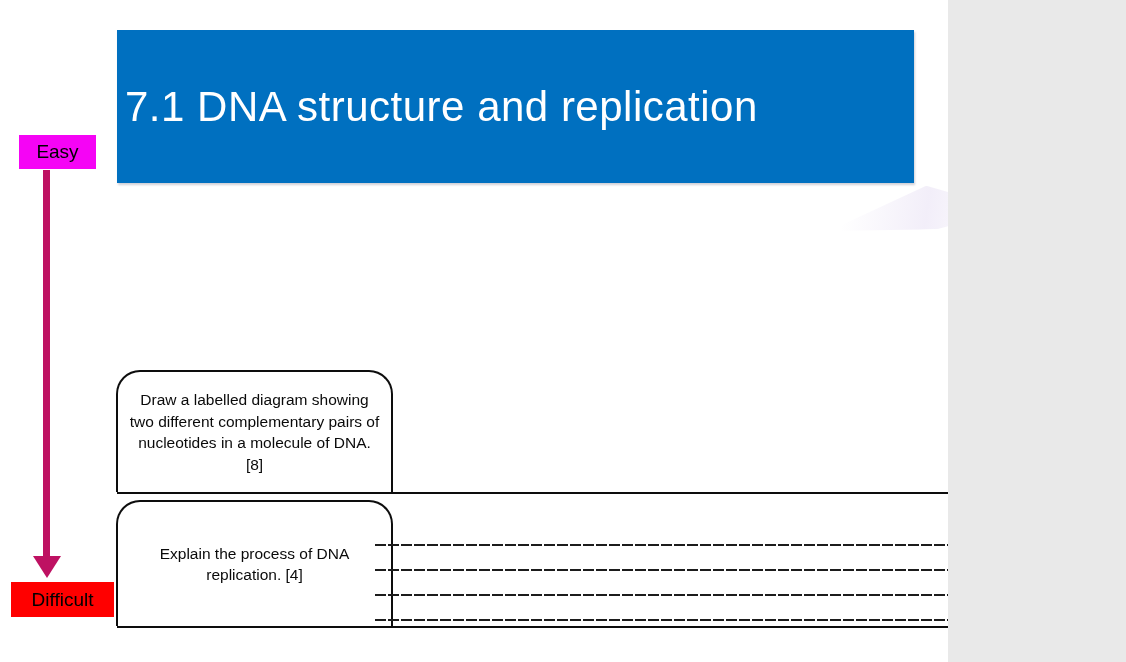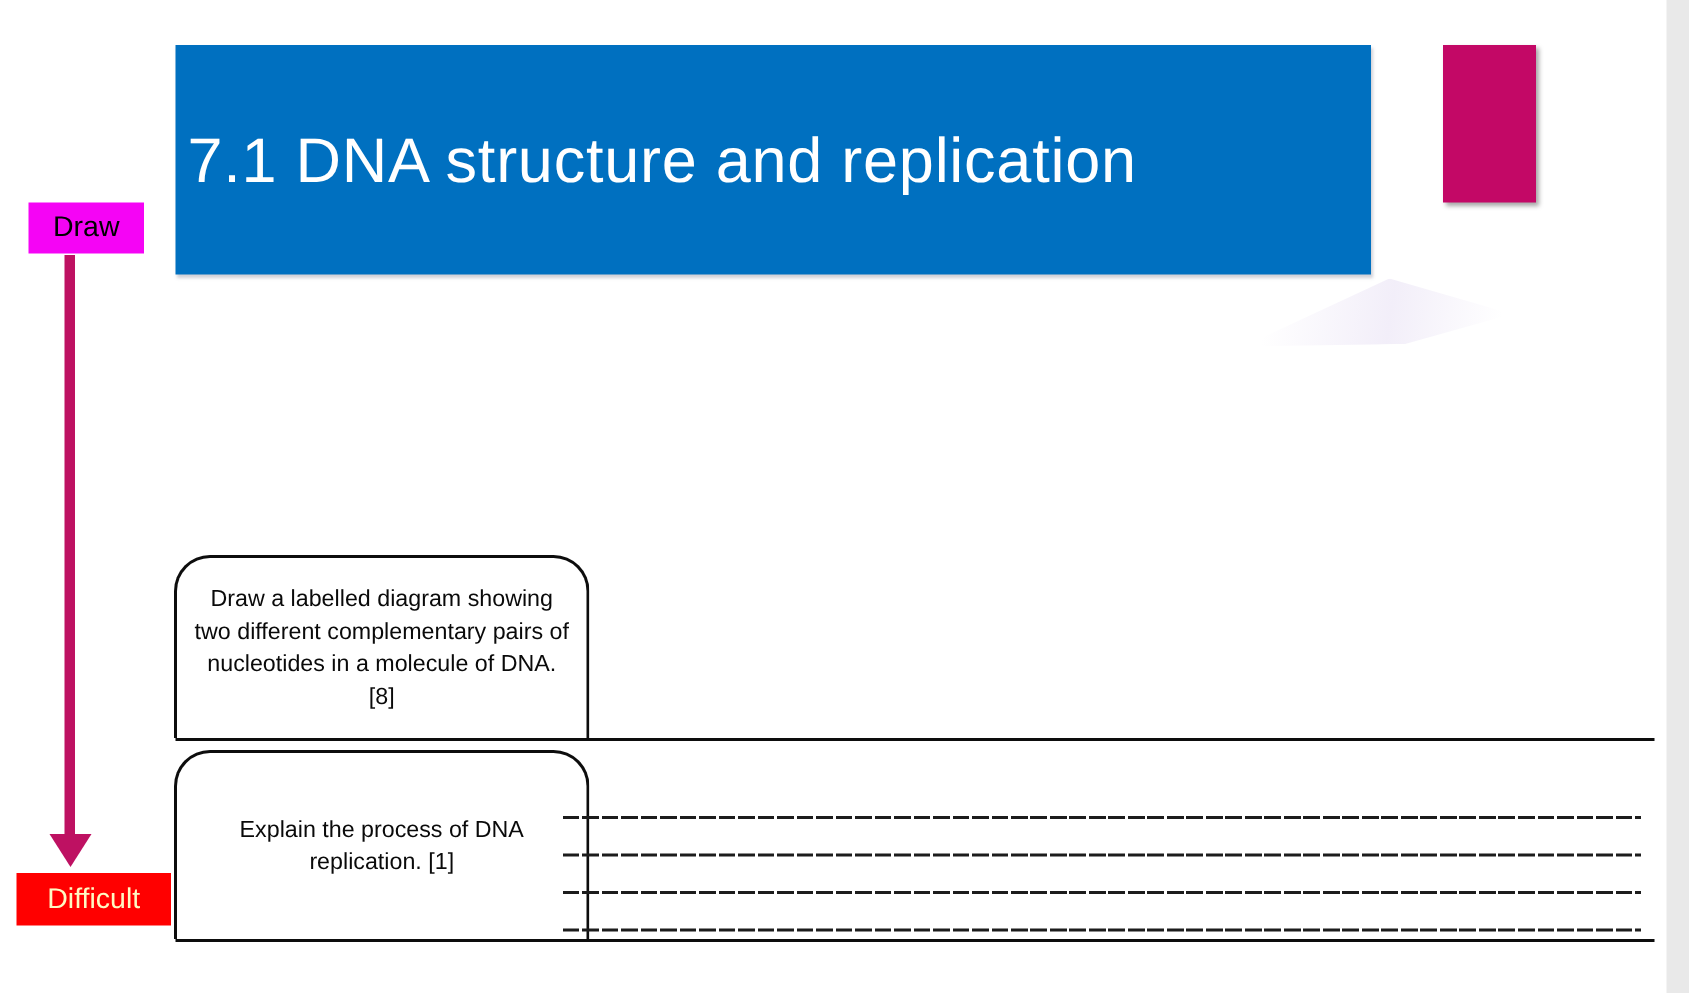--- a/index.html
+++ b/index.html
@@ -1,16 +1,16 @@
 <!DOCTYPE html>
 <html style="--banner-blue: #0070C0; --accent-pink: #C30866; --easy-magenta: #F504F5; --difficult-red: #FF0000; --arrow-pink: #BE1162;"><head>
 <meta charset="utf-8">
 <style>
   html,body{margin:0;padding:0;background:#e9e9e9;font-family:"Liberation Sans",sans-serif;}
-  .slide{position:relative;width:1111px;height:662px;background:#ffffff;overflow:hidden;}
+  .slide{position:relative;width:948px;height:662px;background:#ffffff;overflow:hidden;}
 
   
   .banner{position:absolute;left:117px;top:30px;width:797px;height:153px;
     background:var(--banner-blue,#0070C0);
     box-shadow:1px 2px 2px rgba(120,120,140,.35);
     display:flex;align-items:center;}
   .banner h1{margin:0;padding:0 0 0 8px;font-size:42px;font-weight:400;color:#ffffff;
     letter-spacing:.5px;white-space:nowrap;}
 
   
@@ -25,21 +25,21 @@
     opacity:.75;transform:rotate(-2deg);}
 
   
   .easy-box{position:absolute;left:19px;top:135px;width:77px;height:34px;
     background:var(--easy-magenta,#F504F5);
     display:flex;align-items:center;justify-content:center;
     font-size:19px;color:#000;}
   .difficult-box{position:absolute;left:11px;top:582px;width:103px;height:35px;
     background:var(--difficult-red,#FF0000);
     display:flex;align-items:center;justify-content:center;
-    font-size:19px;color:#fef9c3;}
+    font-size:19px;color:#000000;}
   .arrow-shaft{position:absolute;left:43px;top:170px;width:7px;height:386px;
     background:var(--arrow-pink,#BE1162);}
   .arrow-head{position:absolute;left:33px;top:556px;width:0;height:0;
     border-left:14px solid transparent;border-right:14px solid transparent;
     border-top:22px solid var(--arrow-pink,#BE1162);}
 
   
   .qrow{position:absolute;left:117px;width:986px;border-bottom:2px solid #0d0d0d;}
   .qrow.r1{top:237px;height:125px;}
   .qrow.r2{top:370px;height:122px;}
@@ -63,36 +63,36 @@
 <div class="slide">
 
   <div class="banner">
     <h1>7.1 DNA structure and replication</h1>
   </div>
 
   <div class="accent-rect"></div>
 
   <div class="swoosh"></div>
 
-  <div class="easy-box">Draw</div>
+  <div class="easy-box">Easy</div>
   <div class="arrow-shaft"></div>
   <div class="arrow-head"></div>
   <div class="difficult-box">Difficult</div>
 
 
   <div class="qrow r2">
     <div class="qbox">
       <div class="qtext">Draw a labelled diagram showing two different complementary pairs of nucleotides in a molecule of DNA. [8]</div>
     </div>
     <div class="answer-lines"></div>
   </div>
 
   <div class="qrow r3">
     <div class="qbox">
-      <div class="qtext">Explain the process of DNA replication. [1]</div>
+      <div class="qtext">Explain the process of DNA replication. [4]</div>
     </div>
     <div class="answer-lines">
         <div class="answer-line"></div>
         <div class="answer-line"></div>
         <div class="answer-line"></div>
         <div class="answer-line"></div>
       </div>
   </div>
 
 </div>

